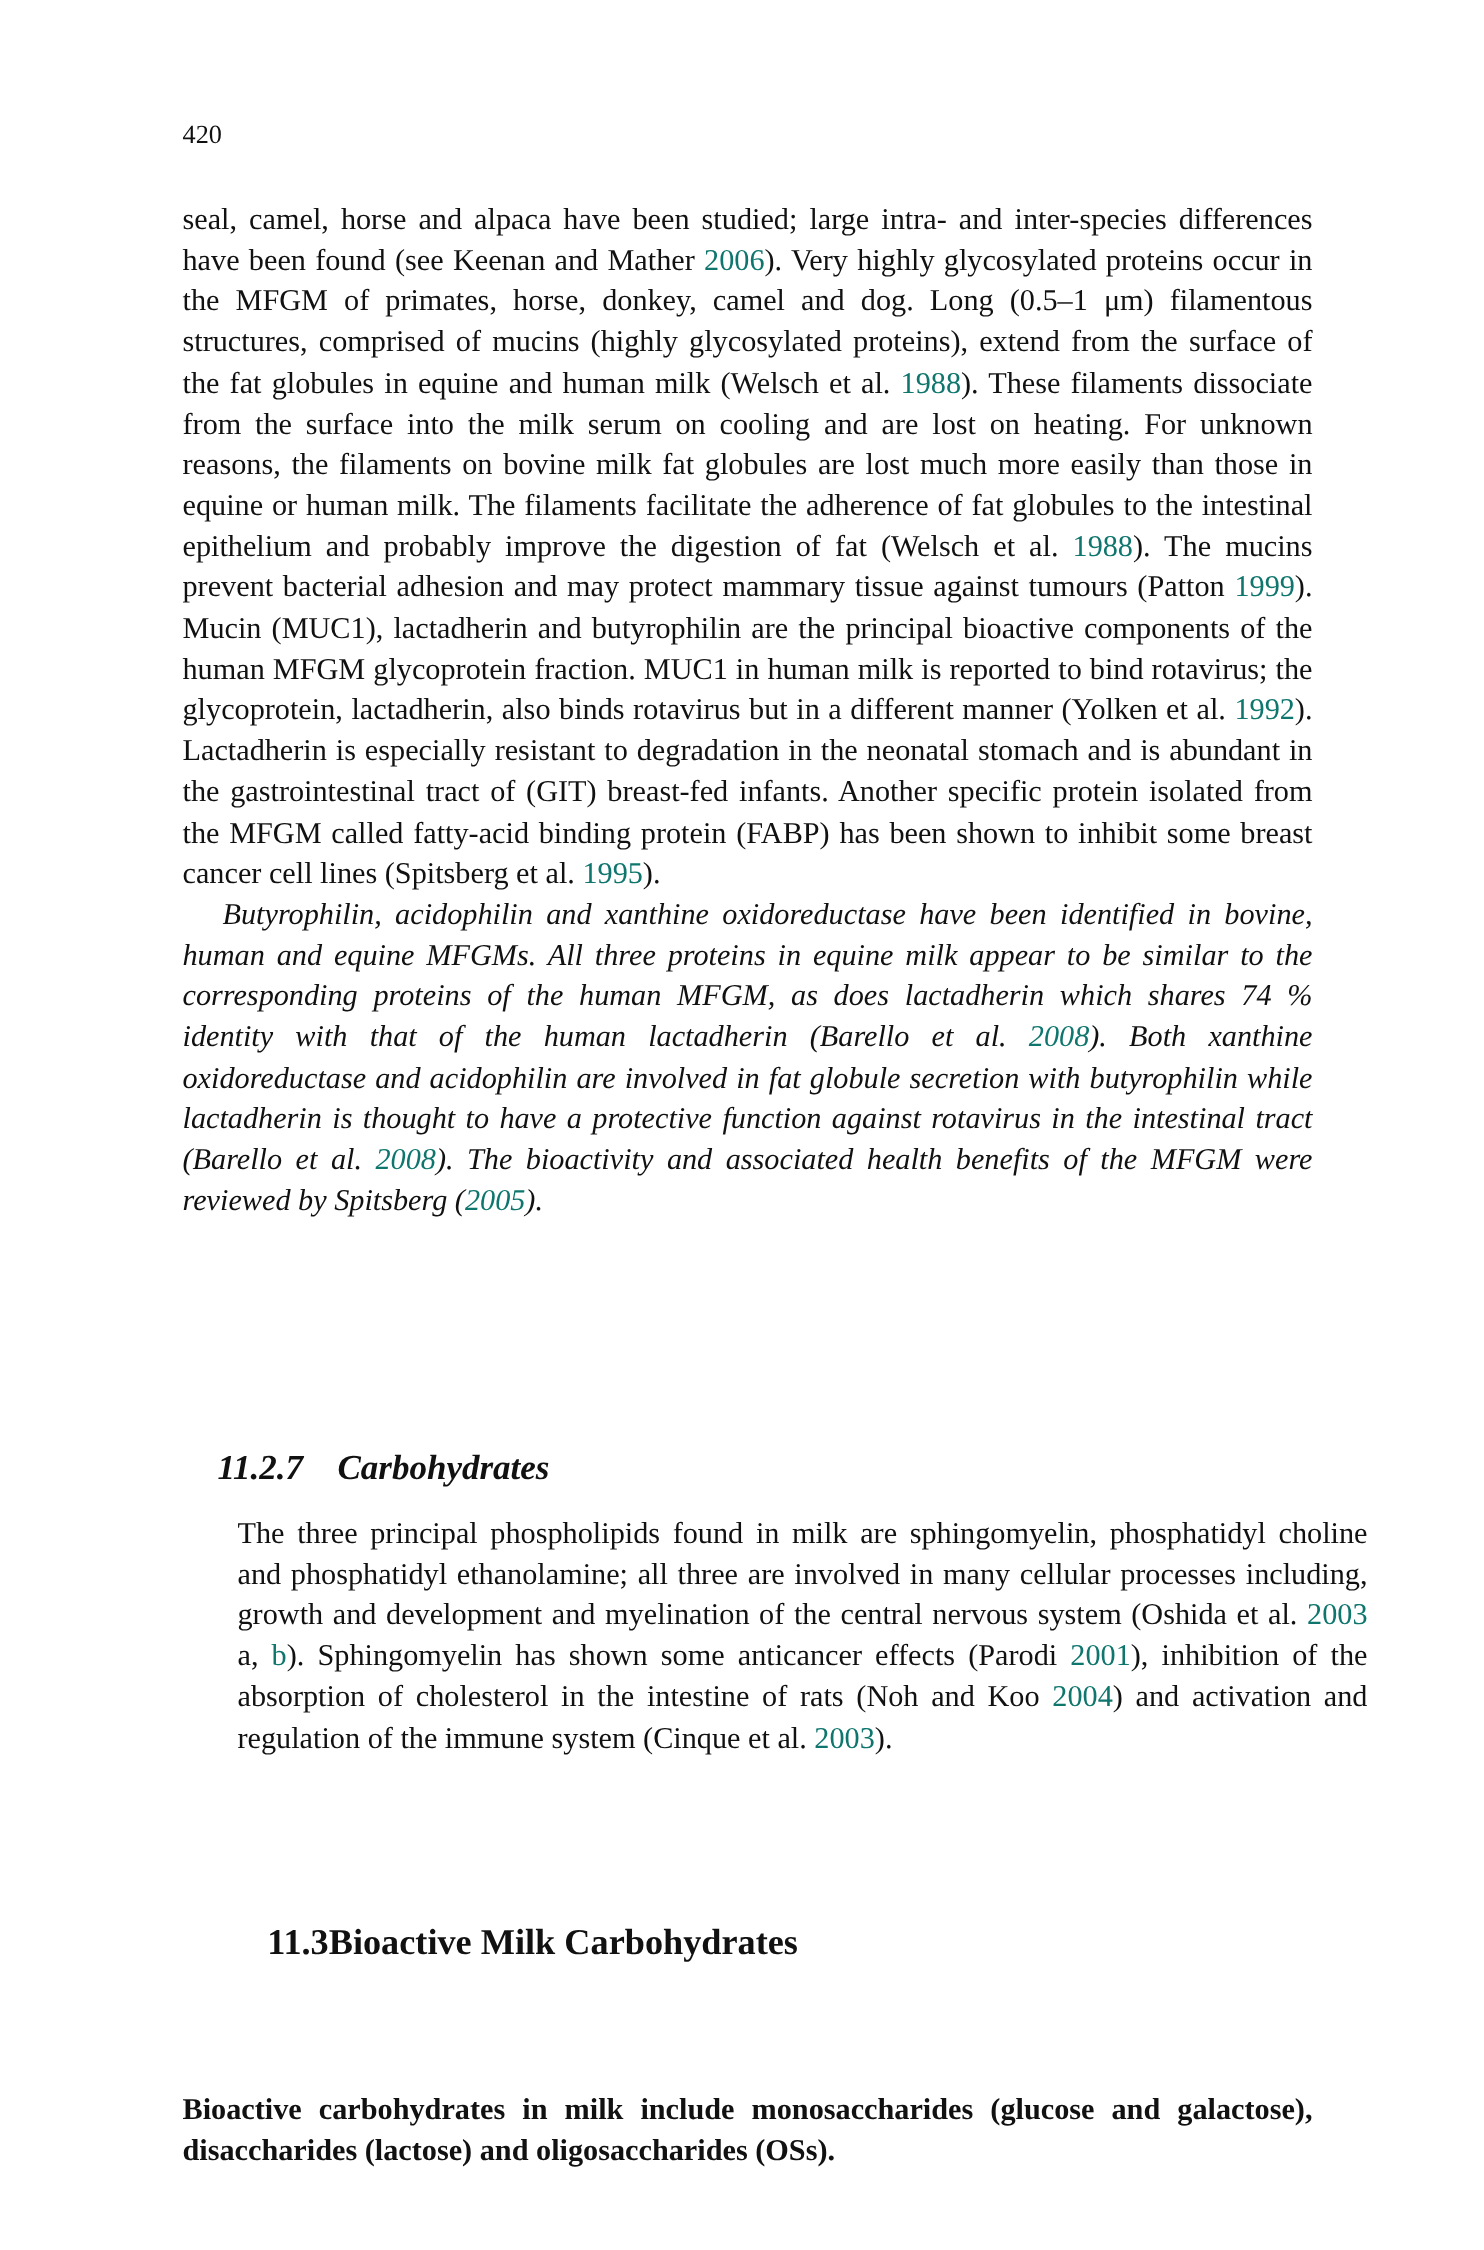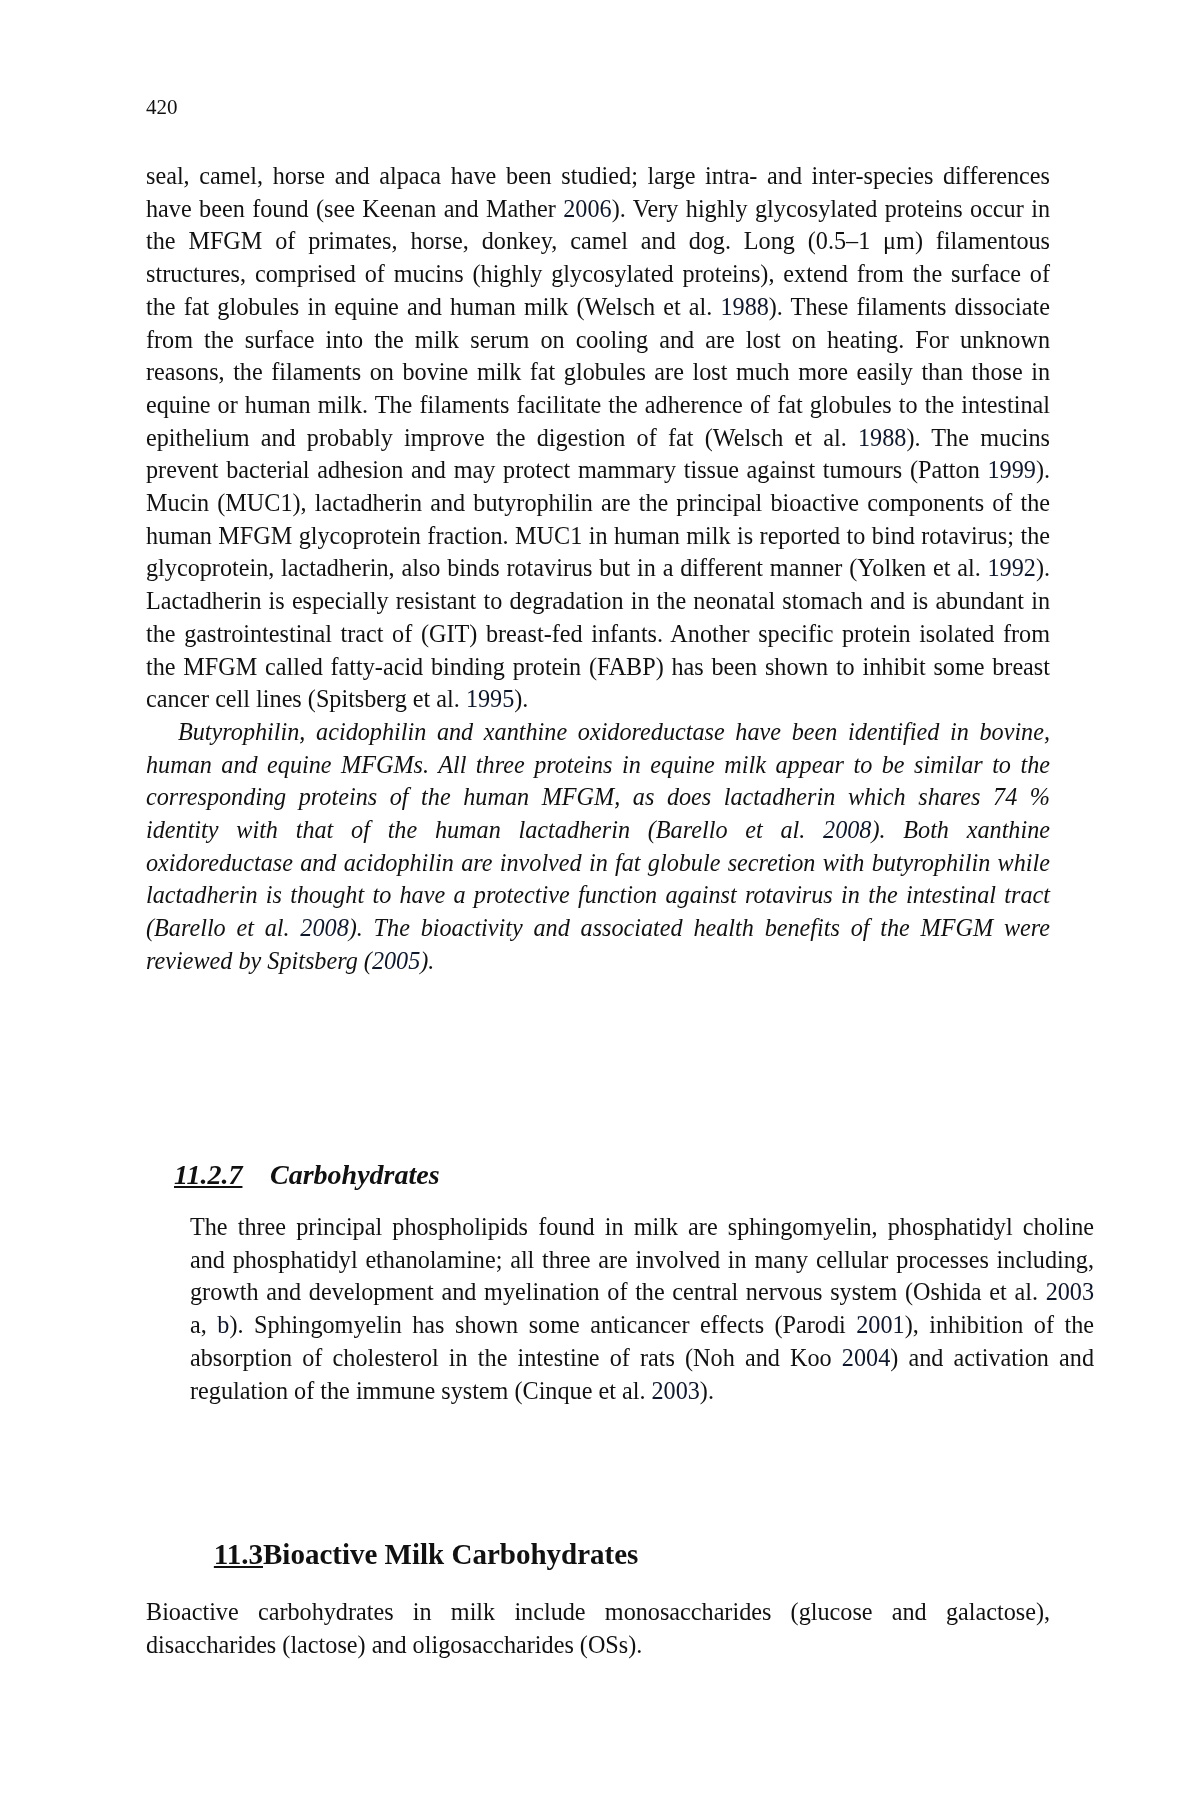--- a/index.html
+++ b/index.html
@@ -7,24 +7,24 @@
          font-family:"Liberation Serif", "DejaVu Serif", serif; color:#111; }
   .page { position:absolute; left:146px; top:0; width:904px; }
   .running-head { position:absolute; top:94px; left:0; width:904px; height:26px;
                   font-size:21px; line-height:26px;text-align:right; }
   .page-number { position:absolute; left:0; top:0; }
   .chapter-title { position:absolute; right:0; top:0; white-space:pre; }
   .body-block { position:absolute; left:0; width:904px; font-size:24.2px; line-height:32.7px;
                 text-align:justify; hyphens:manual; }
   .body-block p { margin:0; }
   .indent { text-indent:32px;font-style:italic; }
-  .cite { color:#0f172a; }
+  .cite { color:#0f766e; }
   .h3 { position:absolute; left:0; font-size:28px; font-style:italic; font-weight:bold; white-space:pre; }
   .h2 { position:absolute; left:0; font-size:29px; font-weight:bold; white-space:pre; }
-  .secnum { display:inline-block;text-decoration:underline; }
+  .secnum { display:inline-block; }
 </style>
 </head>
 <body>
 
 <div class="page">
 
   <div class="running-head">
     <span class="page-number">420</span>
   </div>
 
@@ -38,17 +38,17 @@
   </div>
 
   <div class="body-block" style="top:1211px;margin-left:44px;">
     <p><span>The three principal phospholipids found in milk are sphingomyelin, phosphatidyl choline and phosphatidyl ethanolamine; all three are involved in many cellular processes including, growth and development and myelination of the central nervous system (Oshida et al. </span><a class="cite">2003</a><span> a, </span><a class="cite">b</a><span>). Sphingomyelin has shown some anticancer effects (Parodi </span><a class="cite">2001</a><span>), inhibition of the absorption of cholesterol in the intestine of rats (Noh and Koo </span><a class="cite">2004</a><span>) and activation and regulation of the immune system (Cinque et al. </span><a class="cite">2003</a><span>).</span></p>
   </div>
 
   <div class="h2" style="top:1505px;text-align:right;">
     <span class="secnum" style="width:88px;">11.3</span><span>Bioactive Milk Carbohydrates</span>
   </div>
 
-  <div class="body-block" style="top:1596px;">
+  <div class="body-block" style="top:1672px;font-weight:bold;">
     <p><span>Bioactive carbohydrates in milk include monosaccharides (glucose and galactose), disaccharides (lactose) and oligosaccharides (OSs).</span></p>
   </div>
 
 </div>
 
 </body></html>

